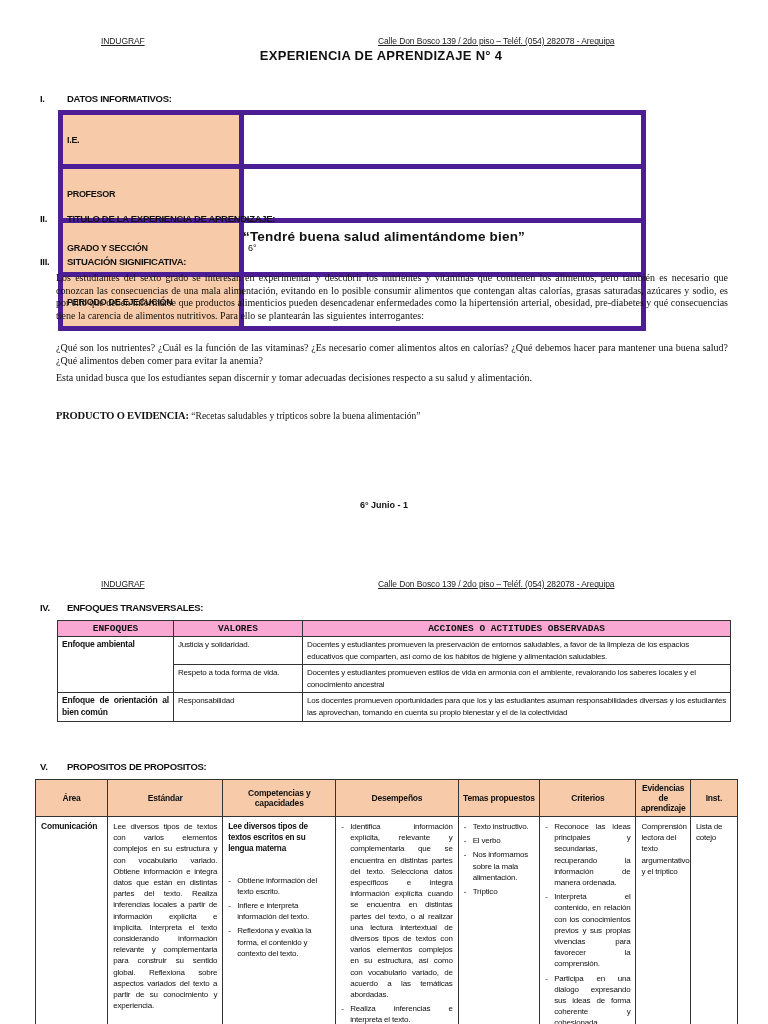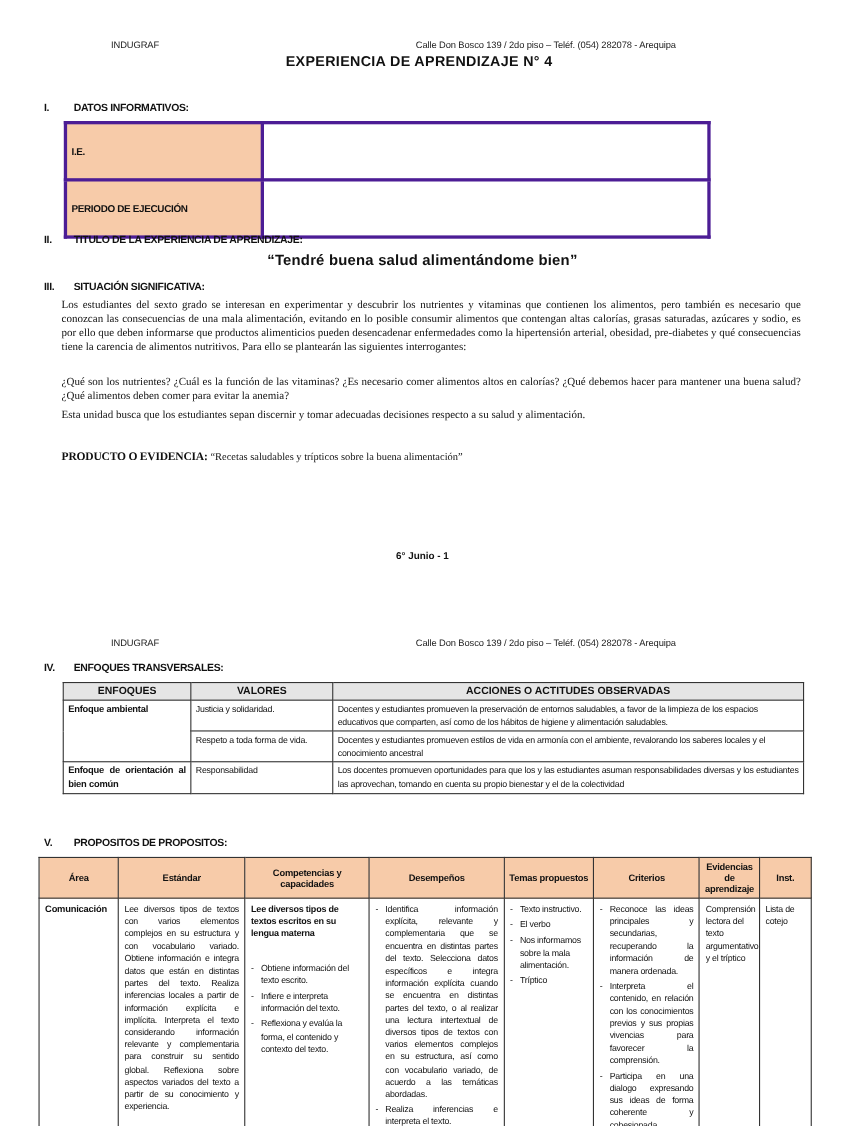--- a/index.html
+++ b/index.html
@@ -2,34 +2,34 @@
 <html><head>
 <meta charset="utf-8">
 <style>
   html, body { margin: 0; padding: 0; }
   body {
     width: 768px; height: 1024px; overflow: hidden; background: #ffffff;
     font-family: "Liberation Sans", sans-serif; color: #111;
     position: relative;
   }
   .abs { position: absolute; }
-  .hdr { font-size: 8.5px; letter-spacing: -0.1px; color: #222; }
+  .hdr { font-size: 8.5px; letter-spacing: -0.1px; color: #222; text-decoration: underline; }
   .title { font-size: 13px; font-weight: bold; letter-spacing: 0.3px; padding-left: 12px; }
   .sec { font-size: 9.5px; font-weight: bold; letter-spacing: -0.3px; }
   .sec .num { display: inline-block; width: 27px; }
   table { border-collapse: collapse; }
-  .datos td { border: 3px solid #4c1d95; height: 17px; padding: 16px 4px; font-size: 9px; }
+  .datos td { border: 5px solid #4c1d95; height: 17px; padding: 16px 4px; font-size: 9px; }
   .datos td.lbl { background: #f7cba9; font-weight: bold; width: 168px; letter-spacing: -0.3px; }
   .quote { font-size: 13.5px; font-weight: bold; letter-spacing: 0.2px; }
   .serif { font-family: "Liberation Serif", serif; font-size: 10px; line-height: 12.6px; text-align: justify; color: #111; }
   .prod { font-family: "Liberation Serif", serif; font-size: 10.5px; }
   .prod b { letter-spacing: -0.2px; }
   .footer { font-size: 9px; font-weight: bold; }
   .enf { border: 1px solid #333; }
-  .enf th { background: #e5e5e5; border: 1px solid #333; font-size: 9.5px; height: 15px; padding: 0; }
+  .enf th { background: #f9a8d4; border: 1px solid #333; font-size: 9.5px; height: 15px; padding: 0; font-family: Liberation Mono, monospace; }
   .enf td { border: 1px solid #333; font-size: 8px; padding: 2px 4px; vertical-align: top; line-height: 11.5px; letter-spacing: -0.2px; }
   .enf td.b { font-weight: bold; font-size: 8.5px; text-align: justify; }
   .enf td.just { text-align: justify; }
   .prop th { background: #f7cba9; border: 1px solid #333; font-size: 8.5px; font-weight: bold; height: 36px; padding: 0 2px; letter-spacing: -0.2px; line-height: 10px; }
   .prop td { border: 1px solid #333; font-size: 8px; vertical-align: top; padding: 4px 5px; line-height: 11.2px; letter-spacing: -0.2px; }
   .prop td.area { font-weight: bold; font-size: 8.5px; }
   .prop td.j { text-align: justify; }
   .prop ul { margin: 0; padding: 0; list-style: none; }
   .prop li { position: relative; padding-left: 9px; margin-bottom: 3px; }
   .prop li::before { content: "-"; position: absolute; left: 0; }
@@ -43,20 +43,28 @@
 <div class="abs title" style="left:0; width:738px; top:48px; text-align:center;">EXPERIENCIA DE APRENDIZAJE N° 4</div>
 
 <div class="abs sec" style="left:40px; top:93px;">
   <span class="num">I.</span><span>DATOS INFORMATIVOS:</span>
 </div>
 <table class="abs datos" style="left:58px; top:110px; width:588px;">
   <tbody>
       <tr>
         <td class="lbl">I.E.</td>
         <td></td>
+      </tr>
+  <tr>
+        <td class="lbl">PROFESOR</td>
+        <td></td>
+      </tr>
+  <tr>
+        <td class="lbl">GRADO Y SECCIÓN</td>
+        <td>6°</td>
       </tr>
   <tr>
         <td class="lbl">PERIODO DE EJECUCIÓN</td>
         <td></td>
       </tr>
 </tbody>
   </table>
 
 <div class="abs sec" style="left:40px; top:213px;">
   <span class="num">II.</span><span>TITULO DE LA EXPERIENCIA DE APRENDIZAJE:</span>

